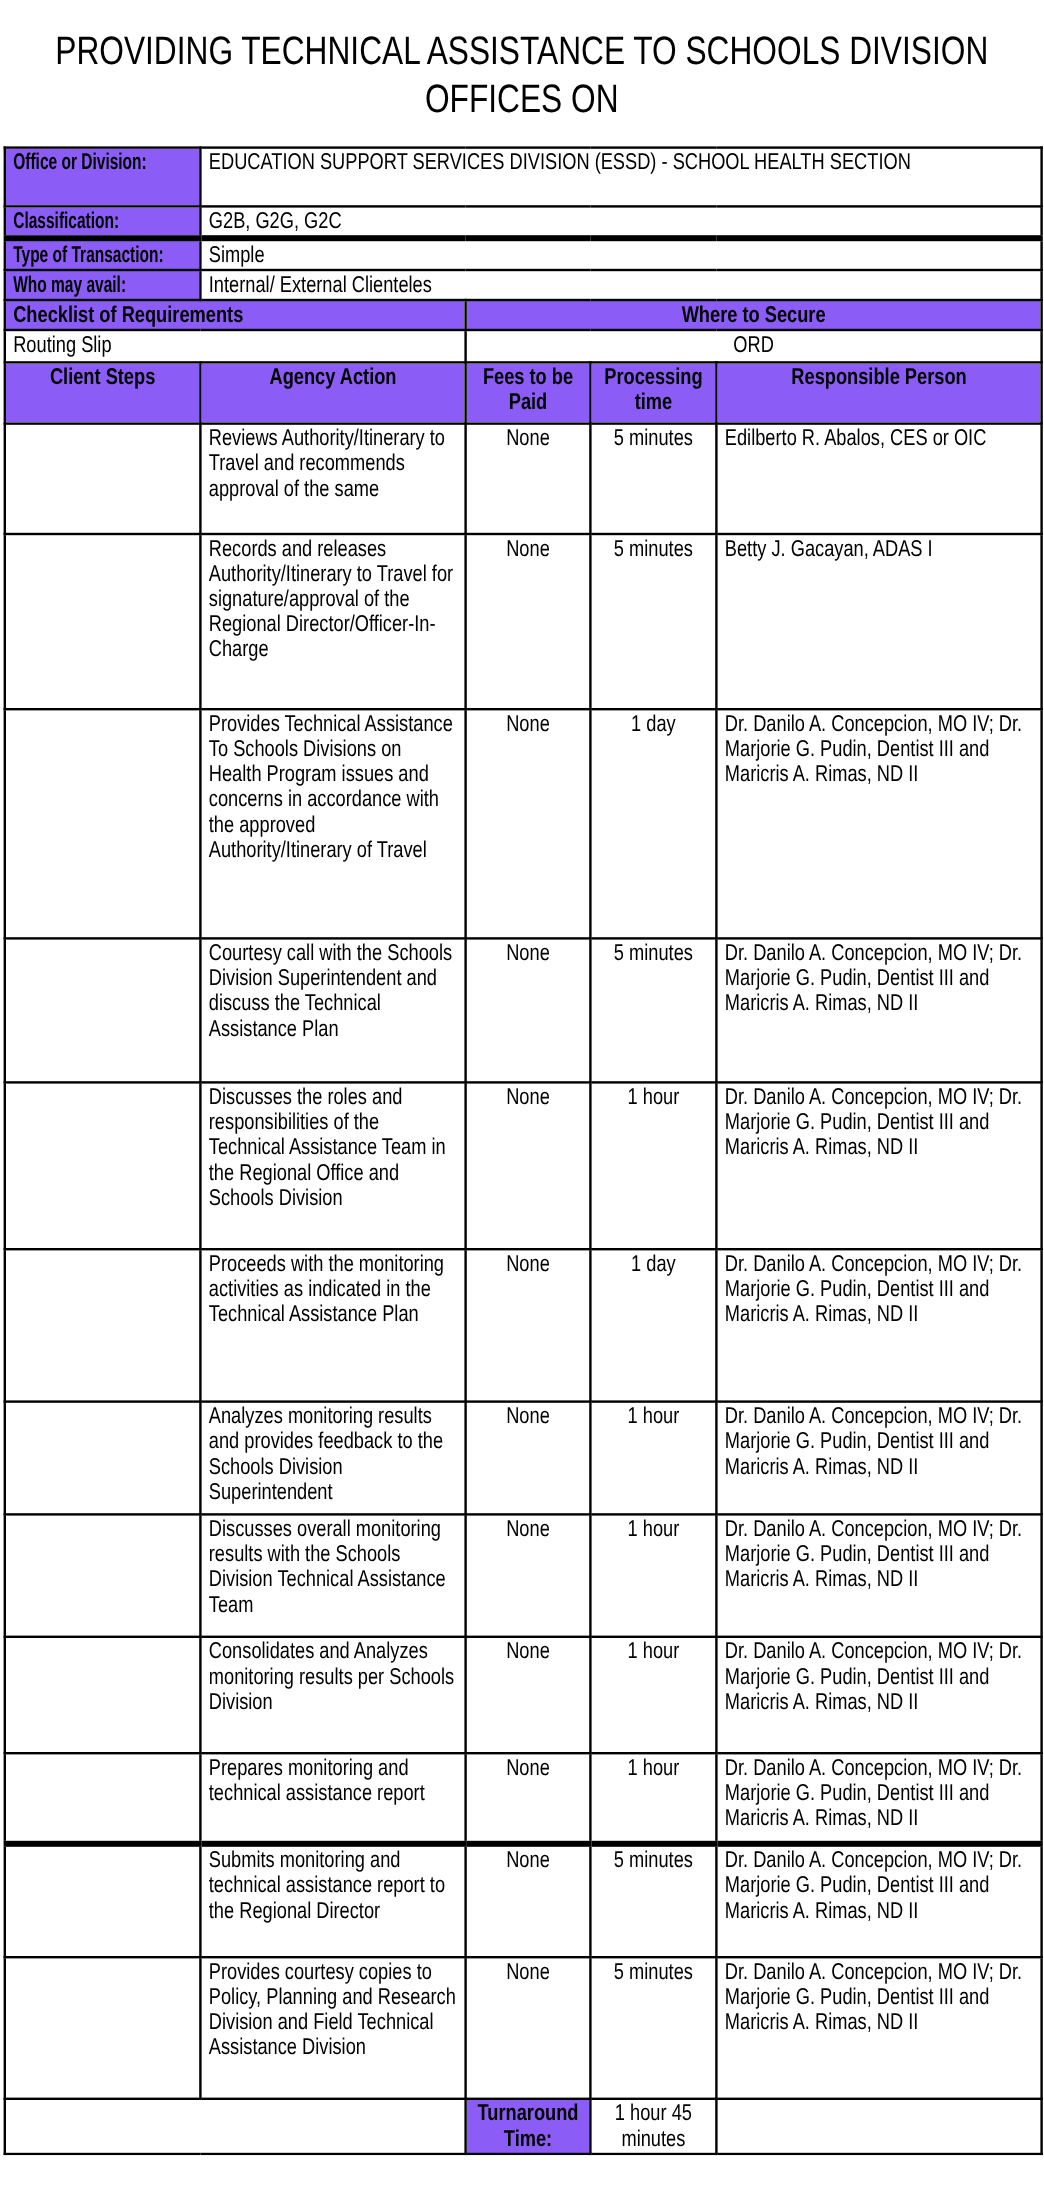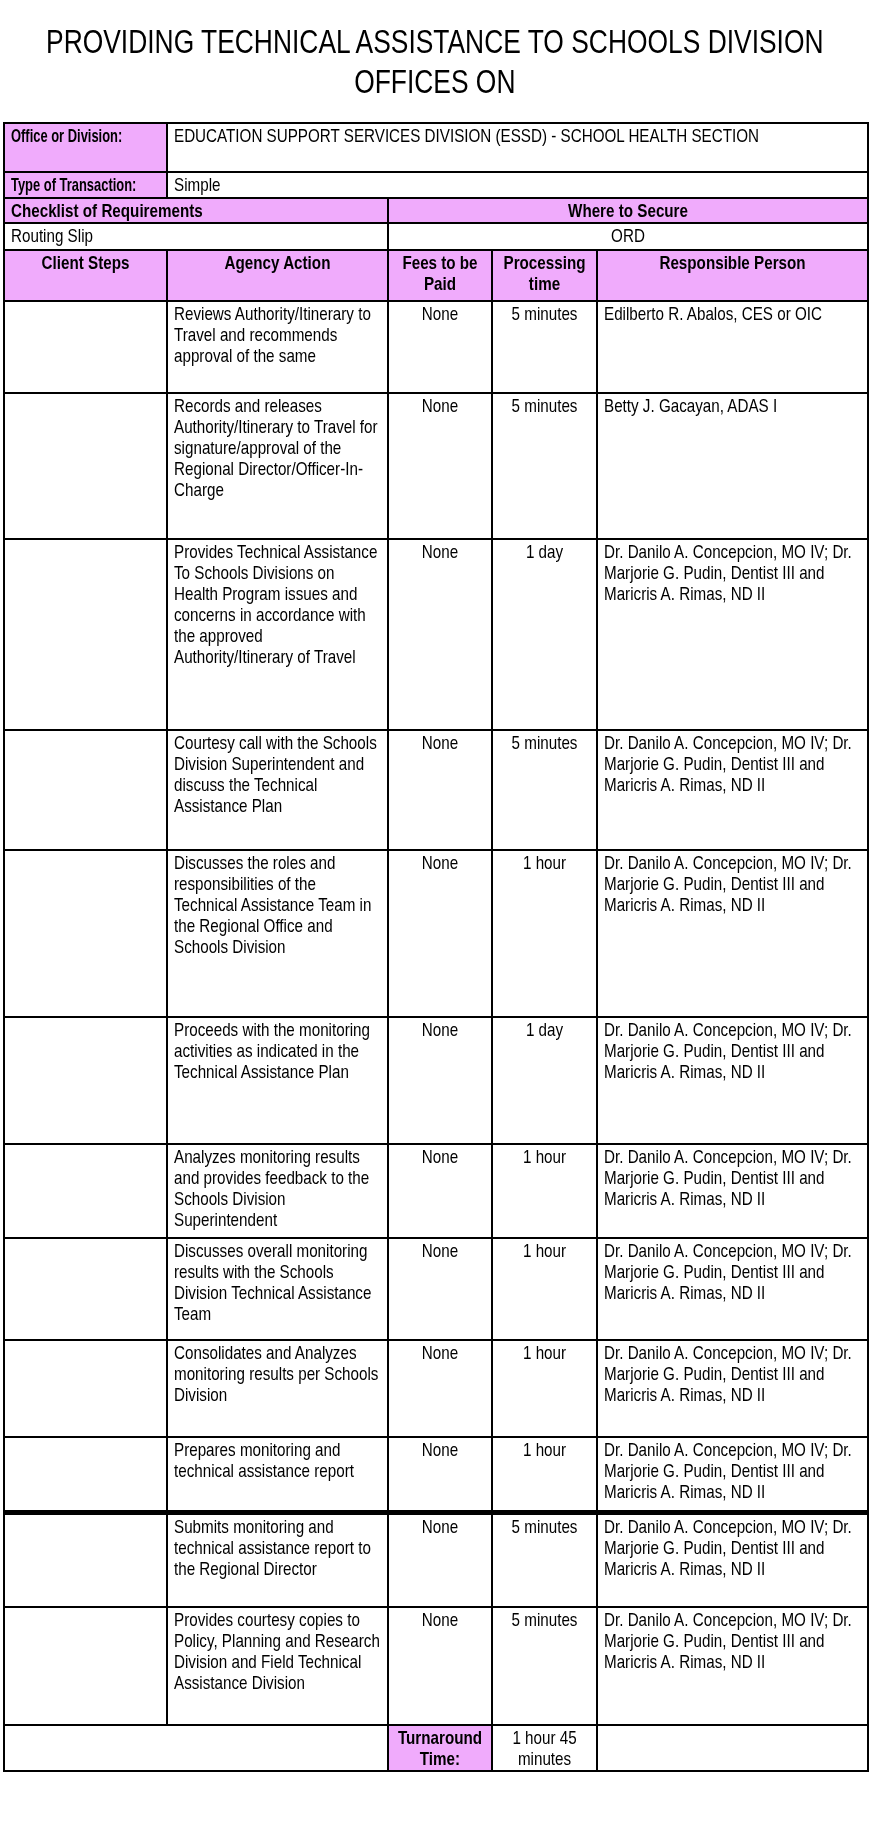--- a/index.html
+++ b/index.html
@@ -10,31 +10,31 @@
   .cond{width:125%;transform:scaleX(0.8);transform-origin:0 0;}
   .condx{width:147%;transform:scaleX(0.68);transform-origin:0 0;white-space:nowrap;}
 
   .doc-title{margin-top:22px;height:86px;overflow:hidden;}
   .doc-title .twrap{width:1087px;transform:scaleX(0.8);transform-origin:0 0;
     font-size:33px;line-height:40px;text-align:center;font-weight:normal;letter-spacing:0;}
 
   table.svc{border-collapse:collapse;table-layout:fixed;width:864px;margin-left:3px;margin-top:14px;}
   table.svc td{border:2px solid #000;vertical-align:top;padding:1px 6px;
     font-size:19px;line-height:21px;overflow:hidden;}
-  td.gray{background:#f0abfc;font-weight:bold;}
+  td.gray{background:#8b5cf6;font-weight:bold;}
   td.center{text-align:center;}
   td.lab{padding-left:4px;padding-right:2px;}
   tr.thick td{border-bottom-width:5px;}
   td.empty{border:0 solid #000;}
   td.hdr{line-height:24px;padding-top:2px;text-align:center;}
 
   tr.ri0{height:49px}tr.ri1{height:25px}tr.ri2{height:26px}tr.ri3{height:25px}
   tr.ri4{height:22px}tr.ri5{height:27px}tr.rhead{height:51px}
   tr.r0{height:72px}tr.r1{height:92px}tr.r2{height:146px}tr.r3{height:191px}
-  tr.r4{height:120px}tr.r5{height:167px}tr.r6{height:127px}tr.r7{height:94px}
+  tr.r4{height:120px}tr.r5{height:139px}tr.r6{height:127px}tr.r7{height:94px}
   tr.r8{height:102px}tr.r9{height:97px}tr.r10{height:75px}tr.r11{height:95px}
   tr.r12{height:118px}tr.rfoot{height:46px}
 </style>
 </head>
 <body>
 
 <div class="page">
 
   <div class="doc-title">
     <div class="twrap">
@@ -54,26 +54,42 @@
 
     <tbody>
         <tr class="ri0">
       <td class="gray lab">
             <div class="condx">Office or Division:</div>
           </td>
       <td colspan="4">
             <div class="cond">EDUCATION SUPPORT SERVICES DIVISION (ESSD) - SCHOOL HEALTH SECTION</div>
           </td>
     </tr>
+    <tr class="ri1 thick">
+      <td class="gray lab">
+            <div class="condx">Classification:</div>
+          </td>
+      <td colspan="4">
+            <div class="cond">G2B, G2G, G2C</div>
+          </td>
+    </tr>
     <tr class="ri2">
       <td class="gray lab">
             <div class="condx">Type of Transaction:</div>
           </td>
       <td colspan="4">
             <div class="cond">Simple</div>
+          </td>
+    </tr>
+    <tr class="ri3">
+      <td class="gray lab">
+            <div class="condx">Who may avail:</div>
+          </td>
+      <td colspan="4">
+            <div class="cond">Internal/ External Clienteles</div>
           </td>
     </tr>
 
     <tr class="ri4">
       <td colspan="2" class="gray">
             <div class="cond">Checklist of Requirements</div>
           </td>
       <td colspan="3" class="gray center">
             <div class="cond">Where to Secure</div>
           </td>

